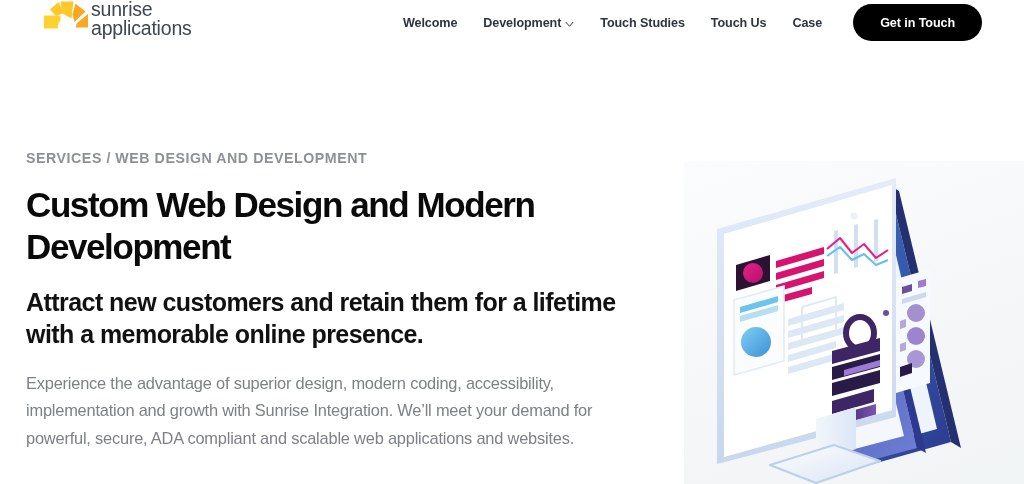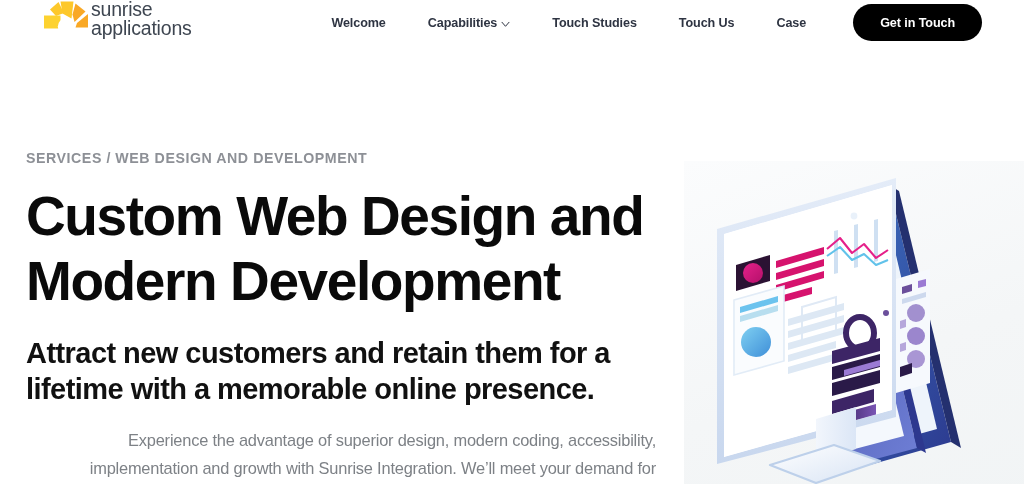--- a/index.html
+++ b/index.html
@@ -56,21 +56,21 @@
   }
   .brand-word span { display: block; }
 
   .main-nav {
     position: absolute;
     right: 42px;
     top: 0;
     height: 45px;
     display: flex;
     align-items: center;
-    gap: 16px;
+    gap: 0px;
   }
   .nav-link {
     color: #2e3442;
     font-size: 12.6px;
     font-weight: bold;
     text-decoration: none;
     padding: 0 13px;
     letter-spacing: -0.1px;
     display: flex;
     align-items: center;
@@ -114,45 +114,44 @@
   .eyebrow {
     color: #8d9096;
     font-size: 14.2px;
     font-weight: bold;
     letter-spacing: 0.55px;
     text-transform: uppercase;
     margin: 0 0 18px 0;
   }
   .hero-title {
     color: #0a0a0a;
-    font-size: 55px;
+    font-size: 35px;
     font-weight: bold;
     line-height: 1.19;
     letter-spacing: -1.4px;
     margin: 0 0 20px 0;
     max-width: 620px;
   }
   .hero-sub {
     color: #111111;
-    font-size: 29px;
+    font-size: 25px;
     font-weight: bold;
     line-height: 1.25;
     letter-spacing: -0.55px;
     margin: 0 0 20px 0;
     max-width: 625px;
   }
   .hero-body {
     color: #7d8186;
     font-size: 16.4px;
     font-weight: 400;
     line-height: 1.68;
     letter-spacing: -0.2px;
     margin: 0;
     max-width: 630px;
-    text-align: right;
   }
 
   
   .illus-panel {
     position: absolute;
     left: 684px;
     top: 116px;
     width: 340px;
     height: 368px;
     background: linear-gradient(160deg, #fbfcfd 0%, #f4f6f7 55%, #f1f4f5 100%);
@@ -188,21 +187,21 @@
         <span>sunrise</span>
         <span>applications</span>
       </span>
     </a>
 
     <nav class="main-nav">
       <a class="nav-link" href="#">
         <span>Welcome</span>
       </a>
       <a class="nav-link" href="#">
-        <span>Capabilities</span>
+        <span>Development</span>
         <svg class="chev" viewBox="0 0 10 10" aria-hidden="true">
           <path d="M0.8 2.2 L5 7.0 L9.2 2.2" fill="none" stroke="#2e3442" stroke-width="1.1"></path>
         </svg>
       </a>
       <a class="nav-link" href="#">
         <span>Touch Studies</span>
       </a>
       <a class="nav-link" href="#">
         <span>Touch Us</span>
       </a>

